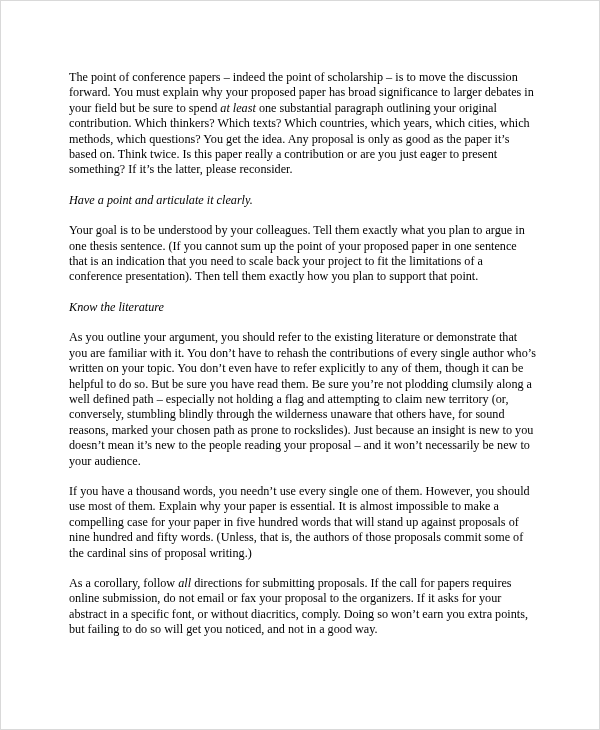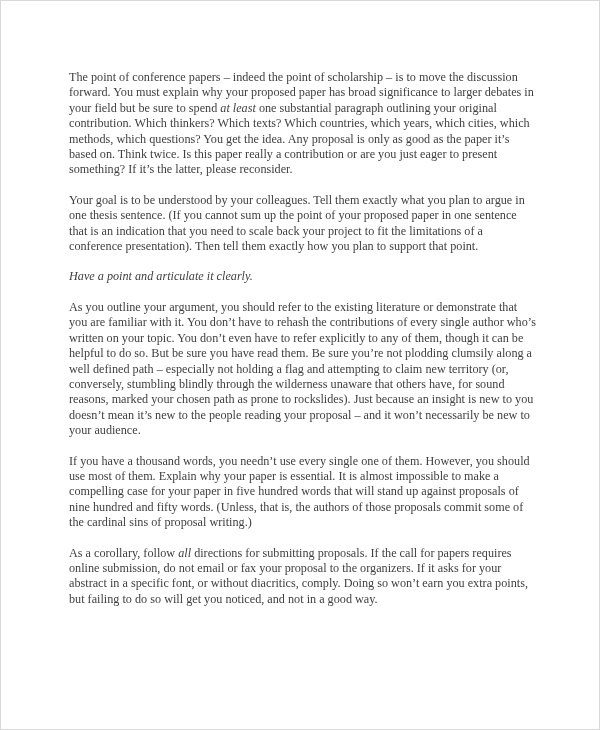--- a/index.html
+++ b/index.html
@@ -16,21 +16,21 @@
   .page {
     box-sizing: border-box;
     width: 600px;
     height: 730px;
     background: #ffffff;
     border: 1px solid #d9d9d9;
   }
   .content {
     box-sizing: border-box;
     padding: 69px 62px 0 68px;
-    color: #404040;
+    color: #000000;
     font-size: 12.2px;
     line-height: 15.4px;
     text-align: left;
   }
   .para {
     margin: 0 0 15px 0;
   }
   .heading {
     font-style: italic;
   }
@@ -39,24 +39,25 @@
   }
 </style>
 </head>
 <body>
 
 <div class="page">
   <div class="content">
 
     <p class="para"><span>The point of conference papers – indeed the point of scholarship – is to move the discussion forward. You must explain why your proposed paper has broad significance to larger debates in your field but be sure to spend </span><em>at least</em><span> one substantial paragraph outlining your original contribution. Which thinkers? Which texts? Which countries, which years, which cities, which methods, which questions? You get the idea. Any proposal is only as good as the paper it’s based on. Think twice. Is this paper really a contribution or are you just eager to present something? If it’s the latter, please reconsider.</span></p>
 
+    <p class="para heading">Have a point and articulate it clearly.</p>
+
     <p class="para">Your goal is to be understood by your colleagues. Tell them exactly what you plan to argue in one thesis sentence.  (If you cannot sum up the point of your proposed paper in one sentence that is an indication that you need to scale back your project to fit the limitations of a conference presentation).  Then tell them exactly how you plan to support that point.</p>
 
-    <p class="para heading">Have a point and articulate it clearly.</p>
-
+    <p class="para heading">Know the literature</p>
 
     <p class="para">As you outline your argument, you should refer to the existing literature or demonstrate that you are familiar with it. You don’t have to rehash the contributions of every single author who’s written on your topic. You don’t even have to refer explicitly to any of them, though it can be helpful to do so. But be sure you have read them. Be sure you’re not plodding clumsily along a well defined path – especially not holding a flag and attempting to claim new territory (or, conversely, stumbling blindly through the wilderness unaware that others have, for sound reasons, marked your chosen path as prone to rockslides). Just because an insight is new to you doesn’t mean it’s new to the people reading your proposal – and it won’t necessarily be new to your audience.</p>
 
 
     <p class="para">If you have a thousand words, you needn’t use every single one of them. However, you should use most of them. Explain why your paper is essential. It is almost impossible to make a compelling case for your paper in five hundred words that will stand up against proposals of nine hundred and fifty words. (Unless, that is, the authors of those proposals commit some of the cardinal sins of proposal writing.)</p>
 
     <p class="para"><span>As a corollary, follow </span><em>all</em><span> directions for submitting proposals. If the call for papers requires online submission, do not email or fax your proposal to the organizers. If it asks for your abstract in a specific font, or without diacritics, comply. Doing so won’t earn you extra points, but failing to do so will get you noticed, and not in a good way.</span></p>
 
   </div>
 </div>

